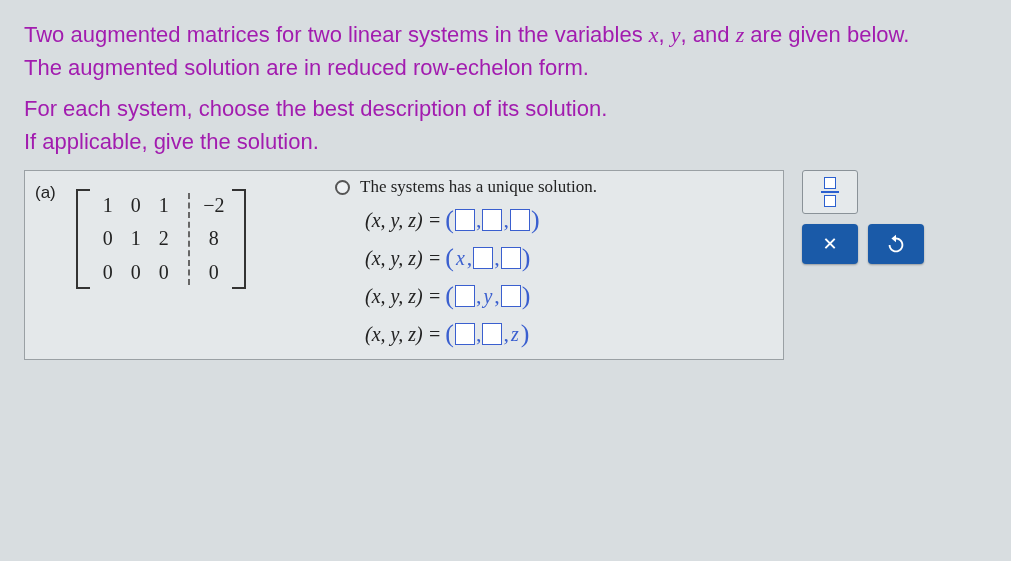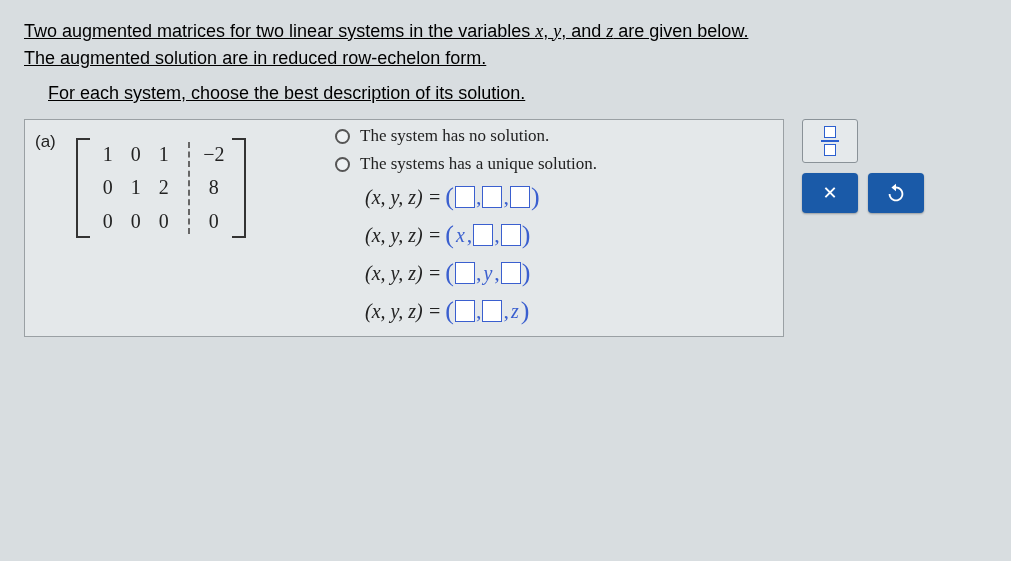--- a/index.html
+++ b/index.html
@@ -5,23 +5,23 @@
     * { box-sizing: border-box; margin: 0; padding: 0; }
     body {
       font-family: Arial, sans-serif;
       background: #d8dde0;
       width: 1011px;
       height: 561px;
       padding: 18px 24px;
       color: #222;
       position: relative;
     }
-    .intro p { font-size: 18px; line-height: 1.5; color: #000000; text-decoration: underline; }
+    .intro p { font-size: 22px; line-height: 1.5; color: #a21caf; }
     .intro { margin-bottom: 12px; }
-    .intro .p2 { margin-top: 8px; margin-left: 24px; }
+    .intro .p2 { margin-top: 8px; }
     .var { font-style: italic; font-family: 'Times New Roman', serif; }
     .content-row { display: flex; align-items: flex-start; gap: 18px; }
     .panel {
       border: 1px solid #9aa0a4;
       background: #e4e8ea;
       display: flex;
       padding: 6px 10px 10px 10px;
       width: 760px;
     }
     .panel-left {
@@ -93,20 +93,21 @@
   </style>
 </head>
 <body>
 
 <div class="intro">
   <p>
     <span>Two augmented matrices for two linear systems in the variables </span><span class="var">x</span><span>, </span><span class="var">y</span><span>, and </span><span class="var">z</span><span> are given below.</span>
   </p>
   <p>The augmented solution are in reduced row-echelon form.</p>
   <p class="p2">For each system, choose the best description of its solution.</p>
+  <p>If applicable, give the solution.</p>
 </div>
 
 <div class="content-row">
   <div class="panel">
     <div class="panel-left">
       <span class="part-label">(a)</span>
       <div class="matrix">
         <div class="bracket-l"></div>
         <div class="matrix-body">
           <div class="matrix-cols">
@@ -132,24 +133,20 @@
             <span class="augcell">8</span>
             <span class="augcell">0</span>
           </div>
         </div>
         <div class="bracket-r"></div>
       </div>
     </div>
     <div class="panel-right">
       <div class="option">
         <span class="radio"></span>
-        <span>The system has no solution.</span>
-      </div>
-      <div class="option">
-        <span class="radio"></span>
         <span>The systems has a unique solution.</span>
       </div>
       <div class="sub">
         <span class="italx">(x, y, z) = </span>
         <span class="paren-box">
           <span class="pchar">(</span>
           <span class="box"></span>
             <span style="color:#3a5fcf">,</span>
           <span class="box"></span>
             <span style="color:#3a5fcf">,</span>

